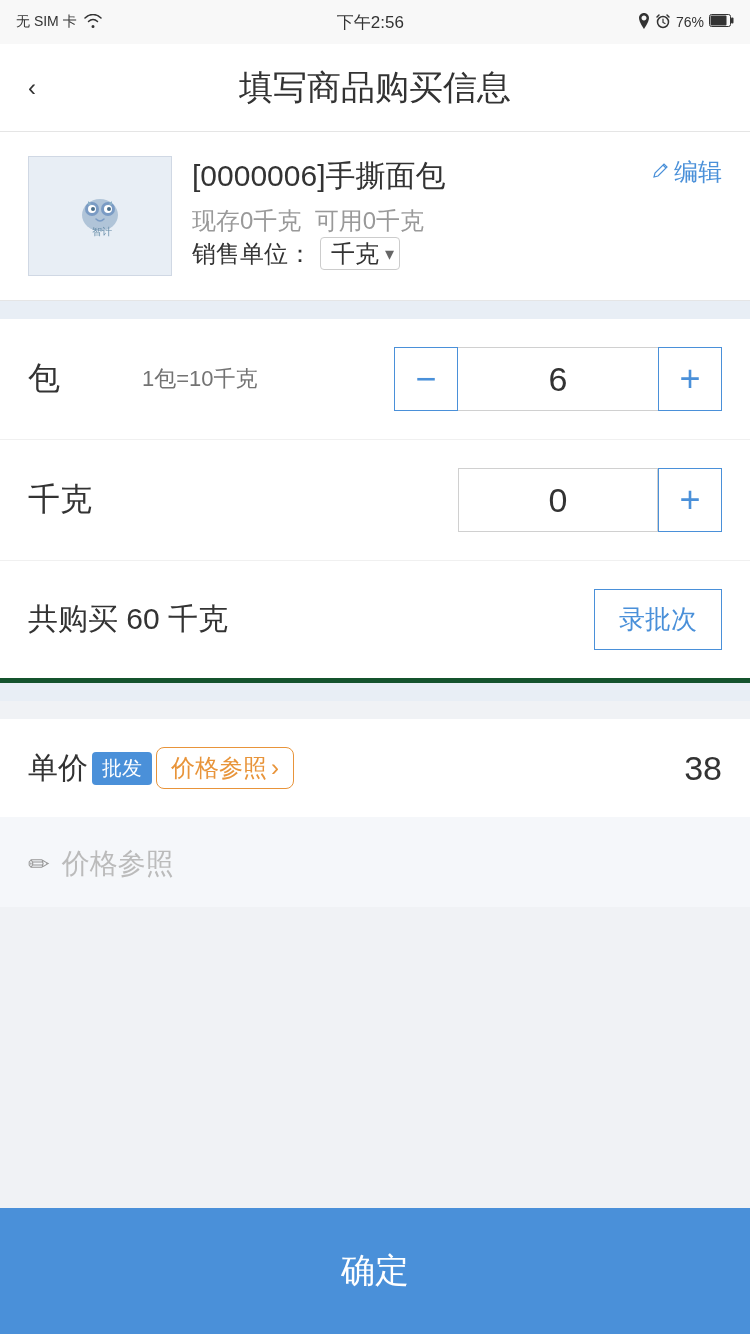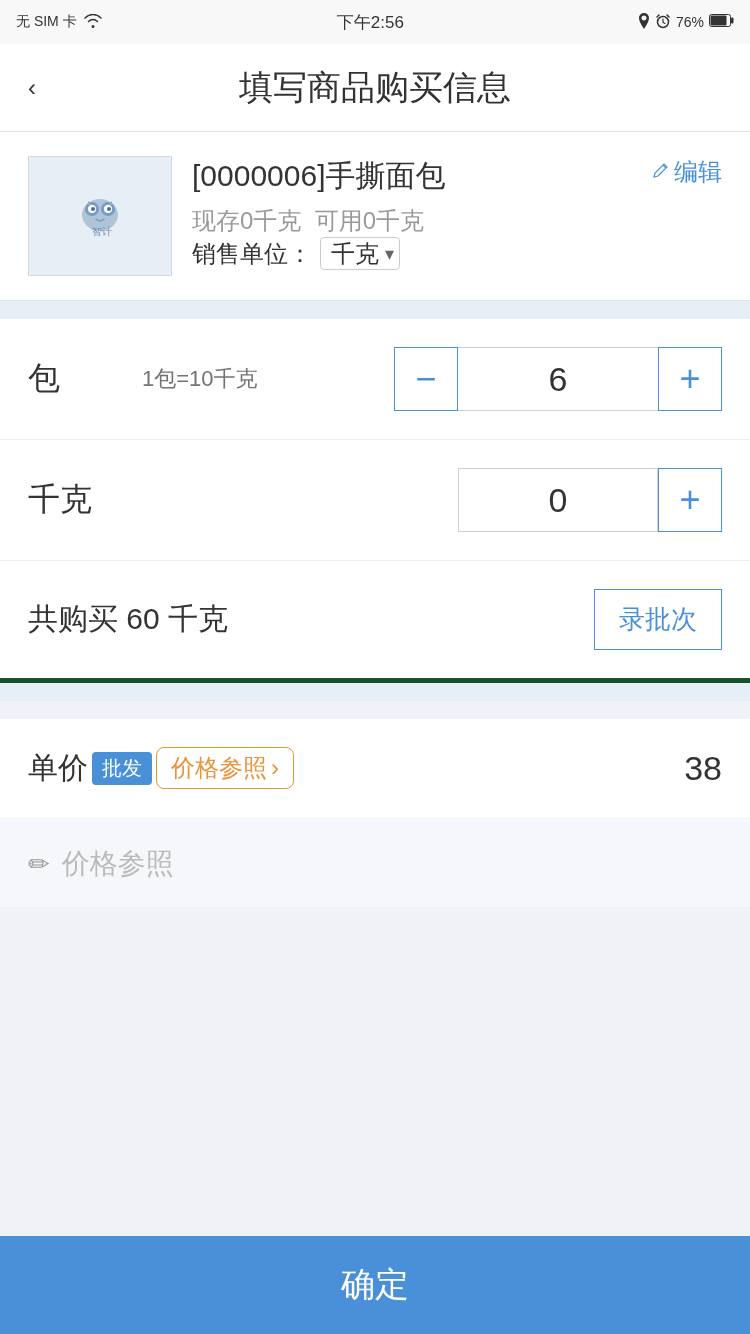--- a/index.html
+++ b/index.html
@@ -281,21 +281,21 @@
       background: #f0f2f5;
       flex: 1;
       min-height: 300px;
     }
 
     
     .confirm-bar {
       position: fixed;
       bottom: 0;
       width: 750px;
-      height: 98px;
+      height: 126px;
       background: #4a90d9;
       display: flex;
       align-items: center;
       justify-content: center;
       cursor: pointer;
     }
     .confirm-text {
       font-size: 34px;
       color: #fff;
       font-weight: 500;

